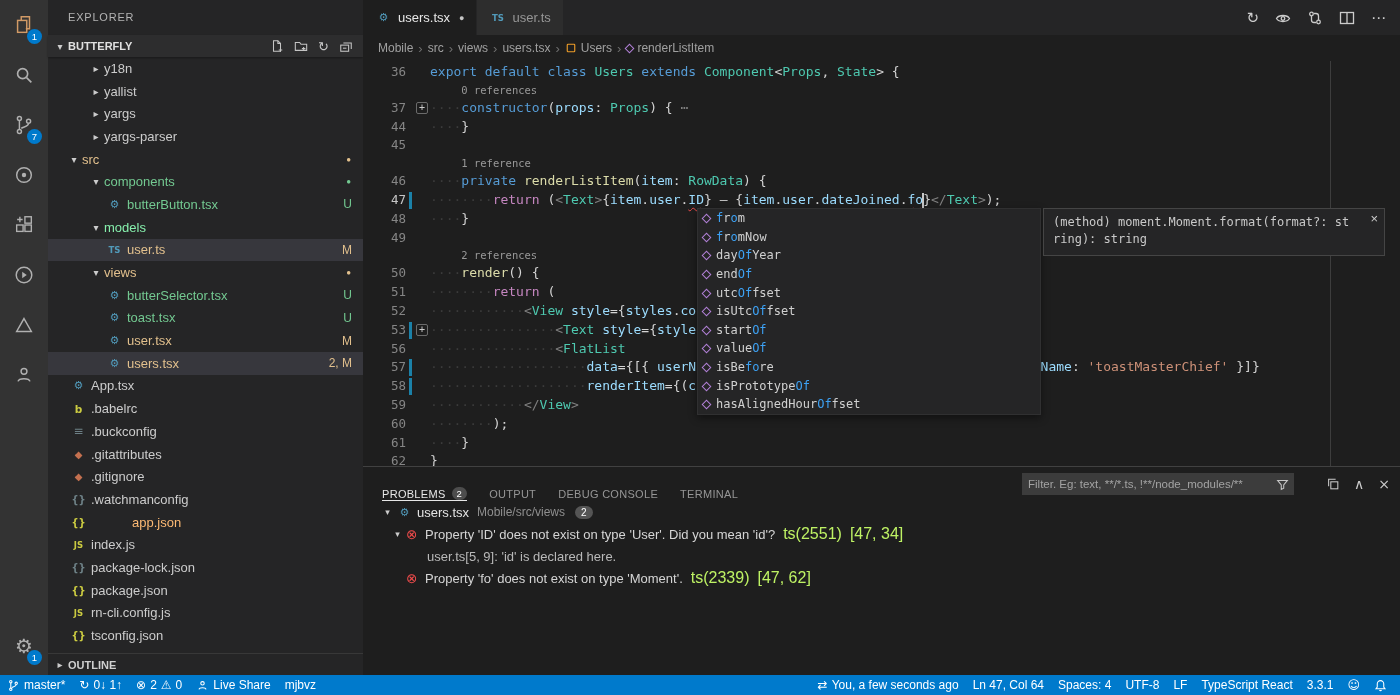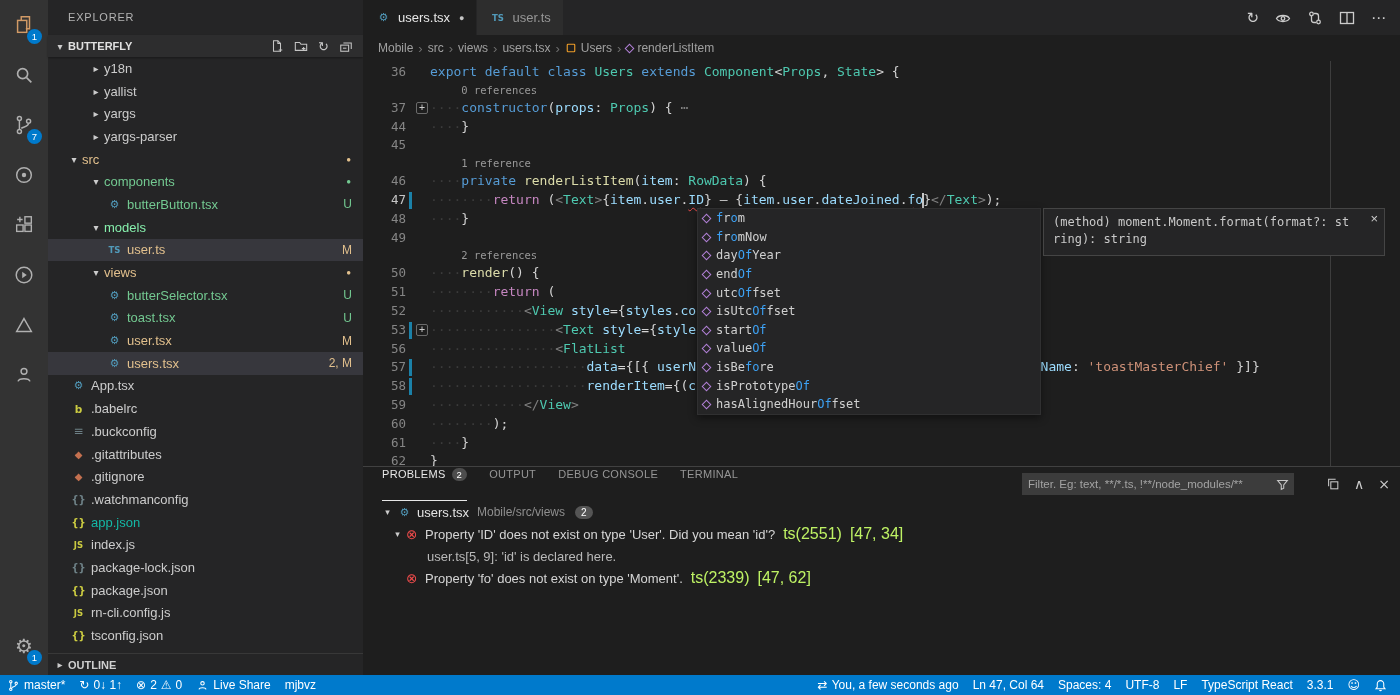--- a/index.html
+++ b/index.html
@@ -61,21 +61,21 @@
 .suggest{position:absolute;left:334px;top:147px;width:344px;background:#252526;border:1px solid #303031;box-shadow:0 3px 8px rgba(0,0,0,.45);z-index:5;}
 .s-row{height:18.6px;display:flex;align-items:center;gap:6px;padding:0 5px;font-family:"DejaVu Sans Mono",monospace;font-size:12px;color:#d0d0d0;cursor:pointer;}
 .s-row.sel{background:#04395e;color:#fff;}
 .s-m{color:#3da2f5;}
 .s-row.sel .s-m{color:#5cbcff;}
 .suggest-doc{position:absolute;left:680px;top:147px;width:342px;background:#252526;border:1px solid #454545;z-index:6;padding:5px 20px 7px 9px;font-family:"DejaVu Sans Mono",monospace;font-size:12px;line-height:17px;color:#c9c9c9;}
 .doc-close{position:absolute;top:1px;right:6px;font-size:13px;color:#cccccc;cursor:pointer;font-family:"Liberation Sans",sans-serif;}
 
 .panel{height:209px;flex:none;border-top:1px solid #414141;display:flex;flex-direction:column;background:#1e1e1e;position:relative;}
 .panel-h{height:34px;flex:none;display:flex;align-items:center;padding-left:19px;position:relative;}
-.ptab{font-size:11px;letter-spacing:.3px;color:#969696;margin-right:22px;display:flex;align-items:flex-start;gap:6px;height:100%;cursor:pointer;border-bottom:1px solid transparent;padding-top:1px;}
+.ptab{font-size:11px;letter-spacing:.3px;color:#969696;margin-right:22px;display:flex;align-items:flex-end;gap:6px;height:100%;cursor:pointer;border-bottom:1px solid transparent;padding-top:1px;}
 .ptab.active{color:#e7e7e7;border-bottom-color:#e7e7e7;}
 .pbadge{background:#4d4d4d;color:#fff;border-radius:8px;font-size:9.5px;padding:1px 5px;}
 .pfilter{position:absolute;right:106px;top:6px;width:272px;height:22px;background:#3c3c3c;display:flex;align-items:center;}
 .pfilter input{flex:1;background:transparent;border:none;outline:none;color:#cccccc;font-size:11.5px;padding:0 4px 0 6px;font-family:"Liberation Sans",sans-serif;}
 .pfilter input::placeholder{color:#a3a3a3;}
 .pf-ic{display:flex;align-items:center;padding-right:5px;color:#c5c5c5;}
 .pactions{position:absolute;right:10px;top:0;height:34px;display:flex;align-items:center;gap:14px;color:#cccccc;}
 .pactions .tic{font-size:14px;}
 .panel-body{flex:1;overflow:hidden;font-size:13px;color:#cfcfcf;}
 .prow{display:flex;align-items:center;height:22px;white-space:nowrap;}
@@ -274,21 +274,21 @@
           <div class="titem" style="padding-left: 22px;">
             <span class="fi" style="color: rgb(196, 112, 79); font-size: 10px;">◆</span>
             <span class="tlabel" style="color: rgb(204, 204, 204);">.gitignore</span>
           </div>
           <div class="titem" style="padding-left: 22px;">
             <span class="fi" style="color: rgb(109, 128, 134); font-size: 10px; font-weight: bold;">{}</span>
             <span class="tlabel" style="color: rgb(204, 204, 204);">.watchmanconfig</span>
           </div>
           <div class="titem" style="padding-left: 22px;">
             <span class="fi" style="color: rgb(203, 203, 65); font-size: 10px; font-weight: bold;">{}</span>
-            <span class="tlabel" style="color: #14b8a6;">app.json</span>
+            <span class="tlabel" style="color: #fdba74; margin-left: 41px;">app.json</span>
           </div>
           <div class="titem" style="padding-left: 22px;">
             <span class="fi" style="color: rgb(203, 203, 65); font-size: 8.5px; font-weight: bold;">JS</span>
             <span class="tlabel" style="color: rgb(204, 204, 204);">index.js</span>
           </div>
           <div class="titem" style="padding-left: 22px;">
             <span class="fi" style="color: rgb(109, 128, 134); font-size: 10px; font-weight: bold;">{}</span>
             <span class="tlabel" style="color: rgb(204, 204, 204);">package-lock.json</span>
           </div>
           <div class="titem" style="padding-left: 22px;">

